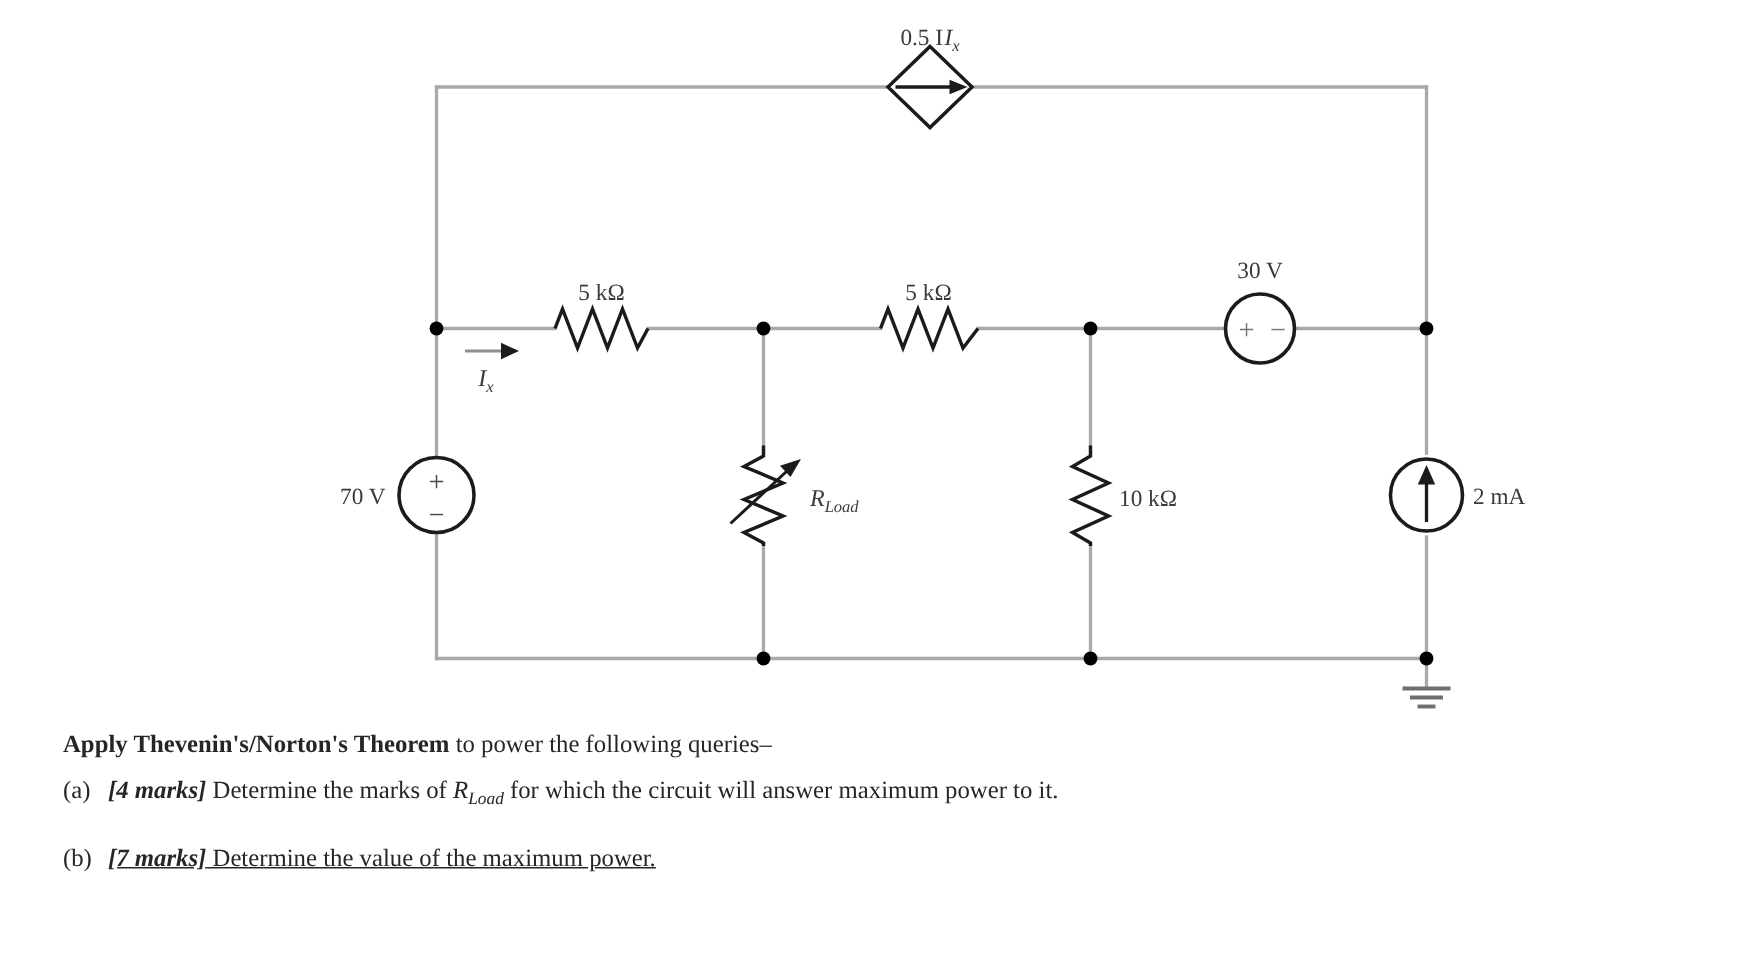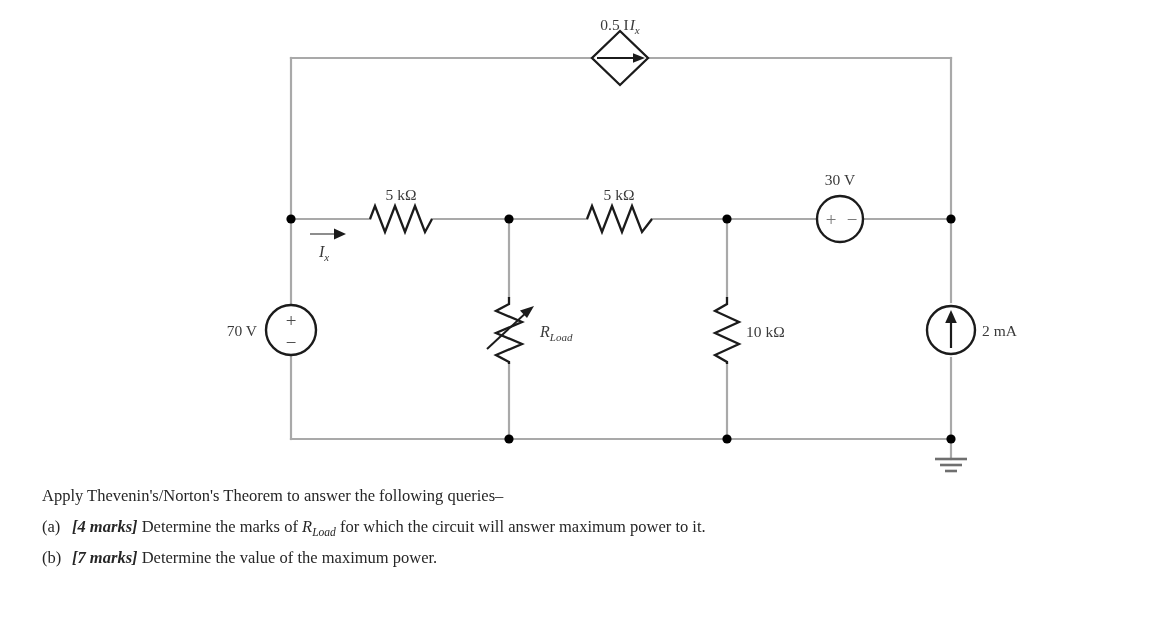--- a/index.html
+++ b/index.html
@@ -100,29 +100,29 @@
     width: 1158px;
   }
   .q-heading {
     position: absolute;
     left: 42px;
     top: 0px;
     font-size: 16.5px;
     color: #262626;
     white-space: nowrap;
   }
-  .q-heading b { font-weight: normal; margin-top: 42px; }
+  .q-heading b { font-weight: bold; margin-top: 42px; }
   .q-item {
     position: absolute;
     font-size: 16.5px;
     color: #262626;
     white-space: nowrap;
   }
   .q-item-a { left: 42px; top: 31px; }
-  .q-item-b { left: 42px; top: 62px; }
+  .q-item-b { left: 42px; top: 76px; text-decoration: underline; }
   .q-marker { display: inline-block; min-width: 30px; }
   .q-marks {
     font-weight: bold;
     font-style: italic;
   }
   .rload-inline {
     font-style: italic;
   }
   .rload-inline sub {
     font-size: 0.70em;
@@ -228,21 +228,21 @@
       <path class="gnd" d="M903,447 L935,447"></path>
       <path class="gnd" d="M908,453 L930,453"></path>
       <path class="gnd" d="M913,459 L925,459"></path>
     </g>
 
   </svg>
 </div>
 
 <div id="question-block">
   <div class="q-heading">
-    <b>Apply Thevenin's/Norton's Theorem</b><span> to answer the following queries–</span>
+    <b>Apply Thevenin's/Norton's Theorem</b><span> to power the following queries–</span>
   </div>
 
   <div class="q-item q-item-a">
     <span class="q-marker">(a)</span><span class="q-marks">[4 marks]</span><span> Determine the marks of </span><span class="rload-inline"><span>R</span><sub>Load</sub></span><span> for which the circuit will answer maximum power to it.</span>
   </div>
 
   <div class="q-item q-item-b">
     <span class="q-marker">(b)</span><span class="q-marks">[7 marks]</span><span> Determine the value of the maximum power.</span>
   </div>
 </div>

